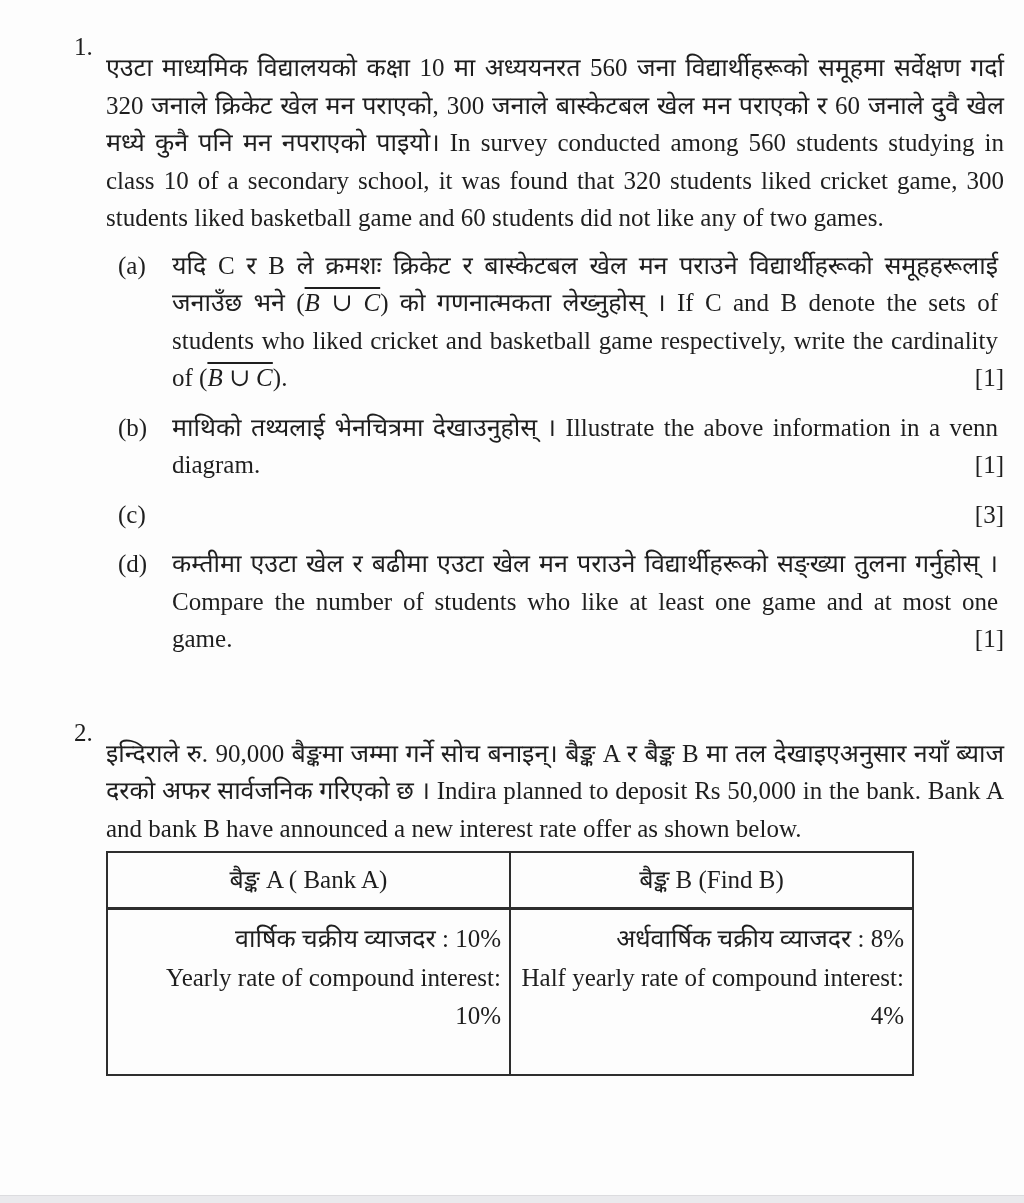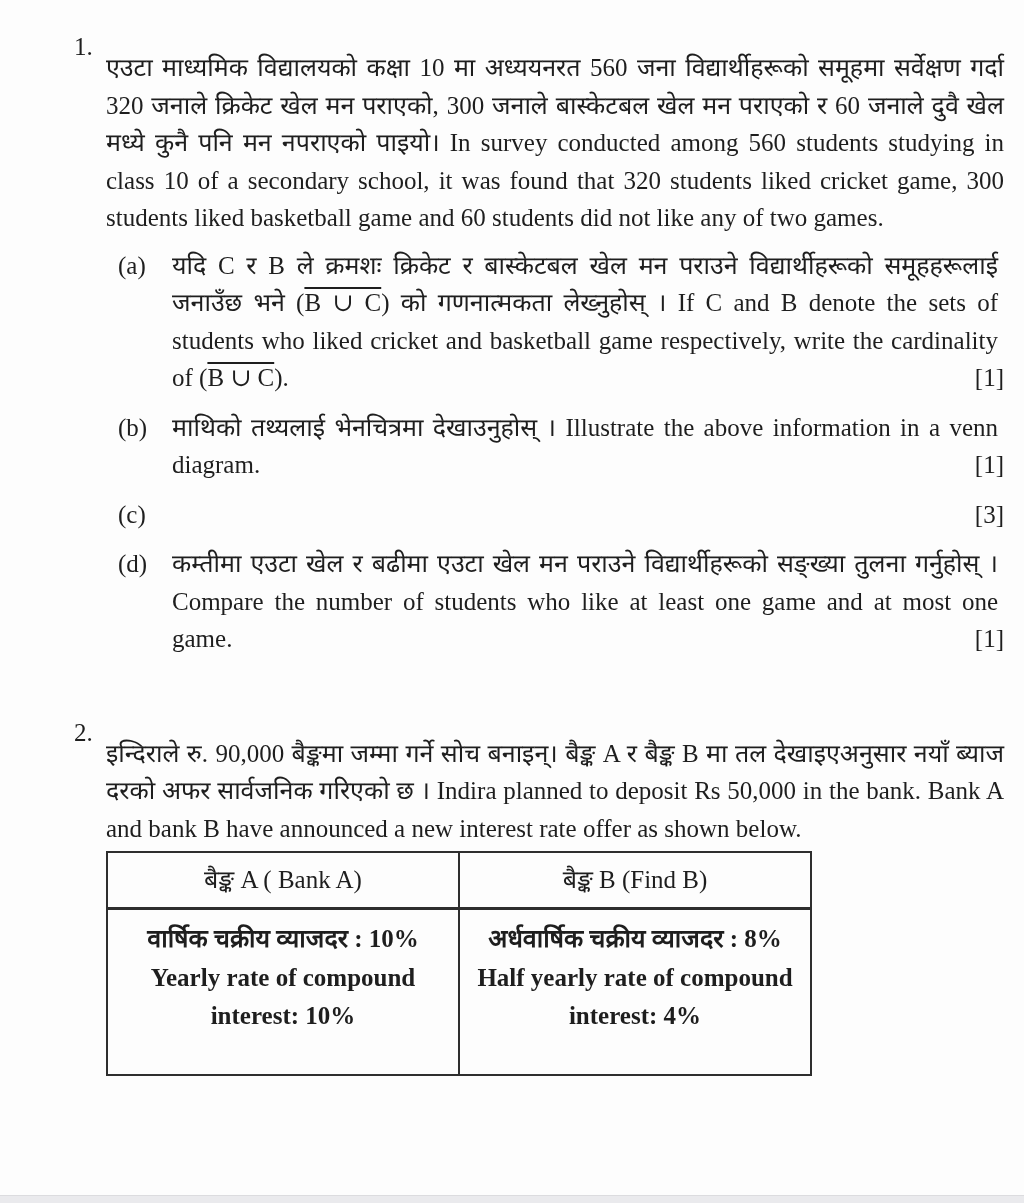--- a/index.html
+++ b/index.html
@@ -19,43 +19,42 @@
   }
   .question { display: flex; }
   .qnum { width: 32px; flex-shrink: 0; }
   .qbody { flex: 1; min-width: 0; }
   .intro { text-align: justify; margin-top: 21px; }
   .parts { margin-top: 10px; margin-left: 12px; }
   .part { display: flex; margin-bottom: 12px; }
   .plabel { width: 54px; flex-shrink: 0; }
   .ptext { flex: 1; min-width: 0; position: relative; text-align: justify; padding-right: 6px; }
   .mark { position: absolute; right: 0; bottom: 0; text-align: right; }
-  .setov { text-decoration: overline; margin-top: 24px; }
+  .setov { font-style: italic; text-decoration: overline; margin-top: 24px; }
   .q2 { margin-top: 44px; }
   table.banks {
-    width: 706px;
+    width: 808px;
     border-collapse: collapse;
     margin-top: 4px;
     table-layout: fixed;
     padding-left: 11px;
   }
   table.banks, table.banks th, table.banks td {
     border: 2px solid #2e2e2e;
   }
   table.banks th {
     font-weight: normal;
     text-align: center;
     padding: 8px 6px;
     border-bottom-width: 3px;
   }
   table.banks td {
-    text-align: center;
+    text-align: right;
     vertical-align: top;
     padding: 10px 8px 40px 8px;
-    font-weight: bold;
   }
   .cell-np { margin-bottom: 2px; }
   .bottom-strip {
     position: absolute;
     left: 0; right: 0; bottom: 0;
     height: 8px;
     background: #eaeaed;
     border-top: 1px solid #dcdcdf;
   }
 </style>

